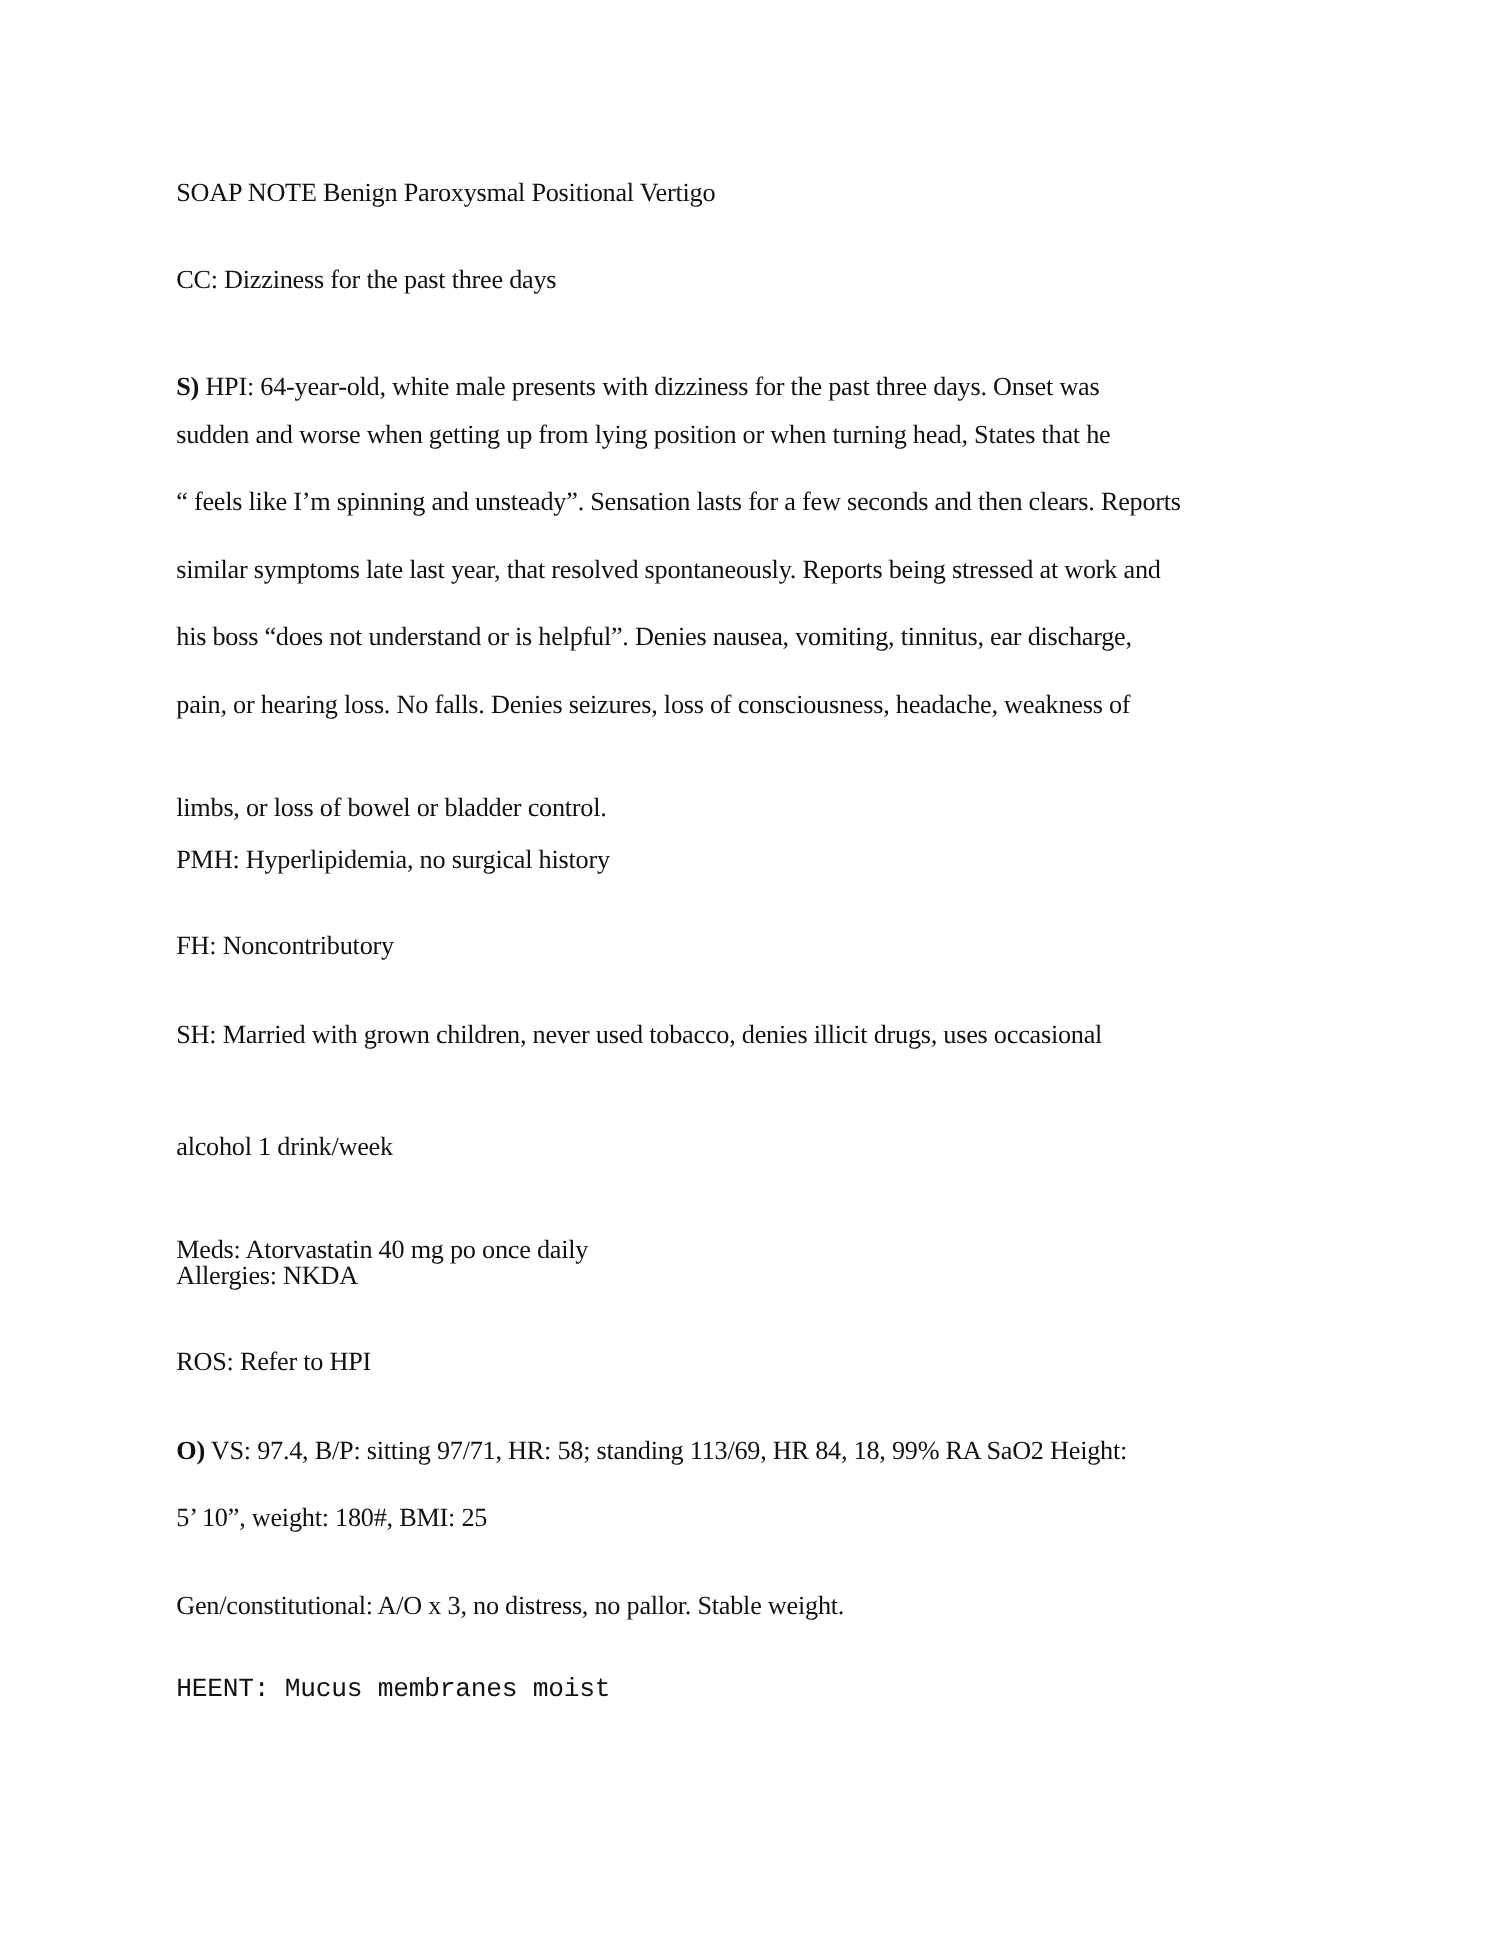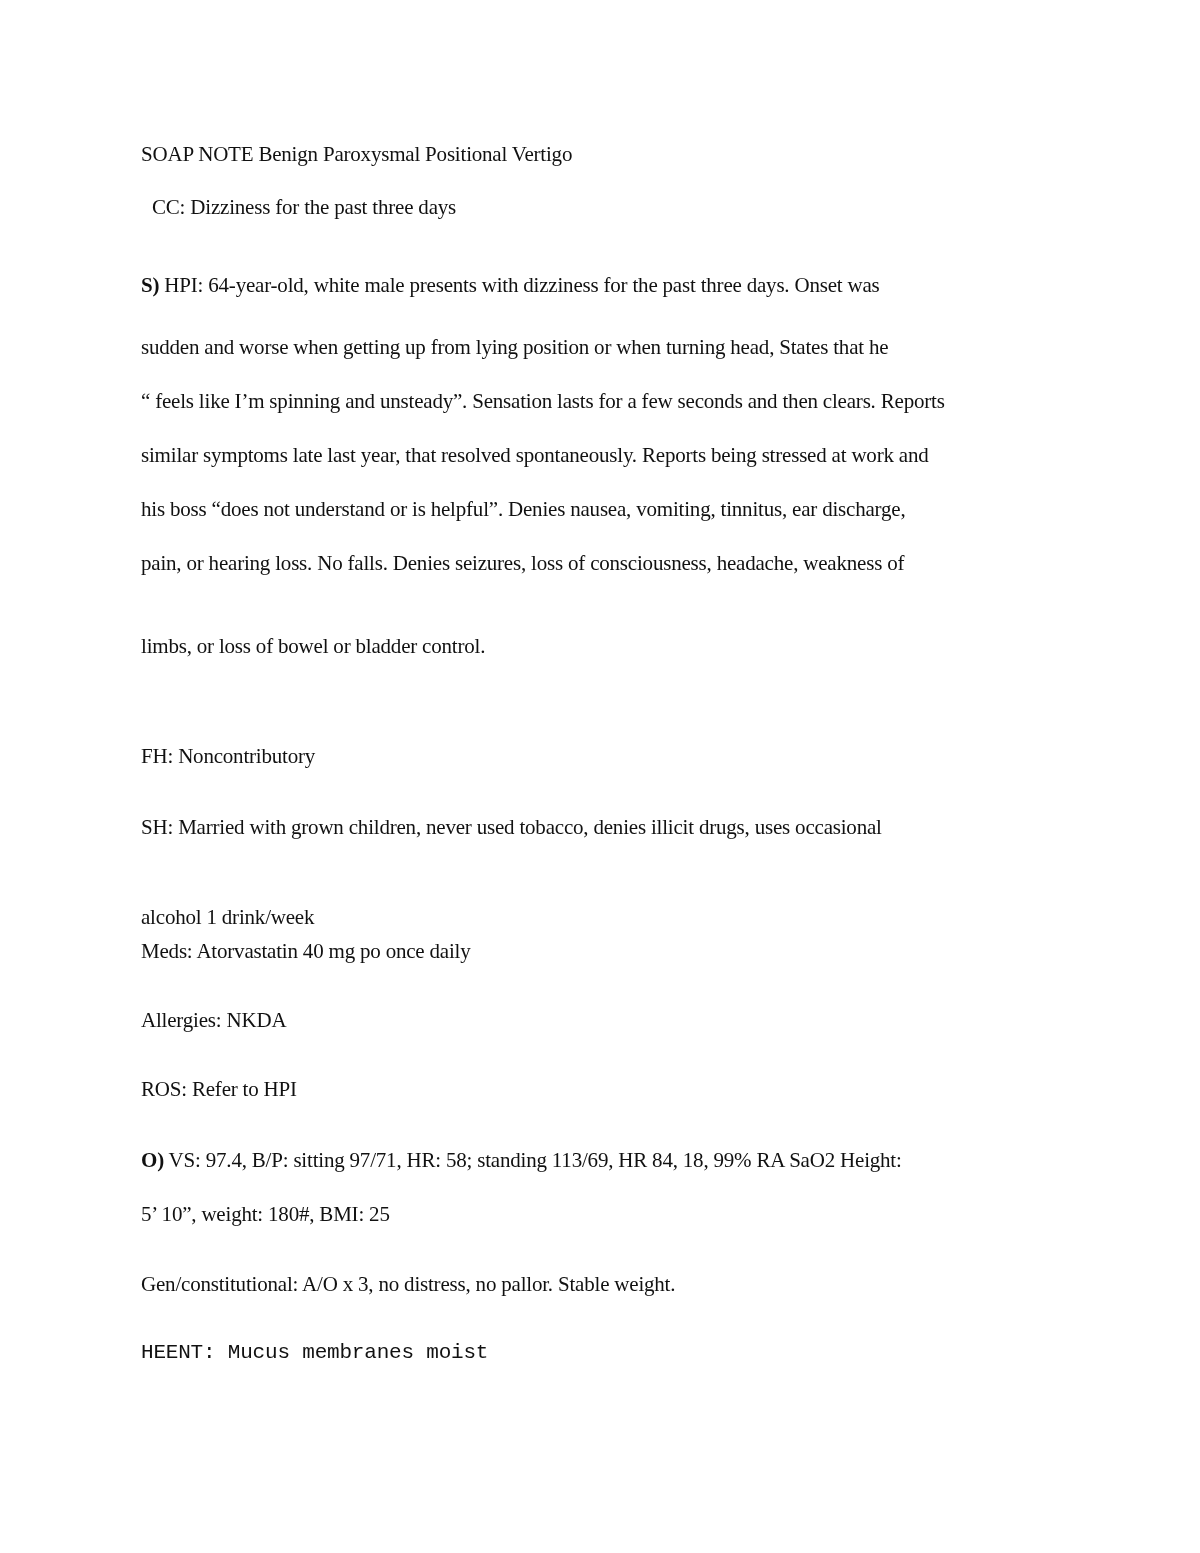--- a/index.html
+++ b/index.html
@@ -34,39 +34,40 @@
       font-weight: bold;
     }
   </style>
 </head>
 <body>
 
 <div class="page">
 
   <div class="line" style="top:141px;">SOAP NOTE Benign Paroxysmal Positional Vertigo</div>
 
-  <div class="line" style="top:194px;margin-left:11px;">CC: Dizziness for the past three days</div>
+  <div class="line" style="top:210px;">CC: Dizziness for the past three days</div>
 
-  <div class="line" style="top:272px;text-align:center;">
+  <div class="line" style="top:296px;text-align:center;">
     <span class="bold">S)</span><span> HPI: 64-year-old, white male presents with dizziness for the past three days. Onset was</span>
   </div>
   <div class="line" style="top:334px;">sudden and worse when getting up from lying position or when turning head, States that he</div>
   <div class="line" style="top:388px;">“ feels like I’m spinning and unsteady”. Sensation lasts for a few seconds and then clears. Reports</div>
   <div class="line" style="top:442px;">similar symptoms late last year, that resolved spontaneously. Reports being stressed at work and</div>
   <div class="line" style="top:496px;">his boss “does not understand or is helpful”. Denies nausea, vomiting, tinnitus, ear discharge,</div>
   <div class="line" style="top:550px;">pain, or hearing loss. No falls. Denies seizures, loss of consciousness, headache, weakness of</div>
   <div class="line" style="top:633px;">limbs, or loss of bowel or bladder control.</div>
 
+  <div class="line" style="top:674px;">PMH: Hyperlipidemia, no surgical history</div>
 
   <div class="line" style="top:743px;">FH: Noncontributory</div>
 
   <div class="line" style="top:814px;">SH: Married with grown children, never used tobacco, denies illicit drugs, uses occasional</div>
   <div class="line" style="top:904px;">alcohol 1 drink/week</div>
 
-  <div class="line" style="top:938px;">Meds: Atorvastatin 40 mg po once daily</div>
+  <div class="line" style="top:986px;">Meds: Atorvastatin 40 mg po once daily</div>
 
   <div class="line" style="top:1007px;">Allergies: NKDA</div>
 
   <div class="line" style="top:1076px;">ROS: Refer to HPI</div>
 
   <div class="line" style="top:1147px;">
     <span class="bold">O)</span><span> VS: 97.4, B/P: sitting 97/71, HR: 58; standing 113/69, HR 84, 18, 99% RA SaO2 Height:</span>
   </div>
   <div class="line" style="top:1201px;">5’ 10”, weight: 180#, BMI: 25</div>
 

